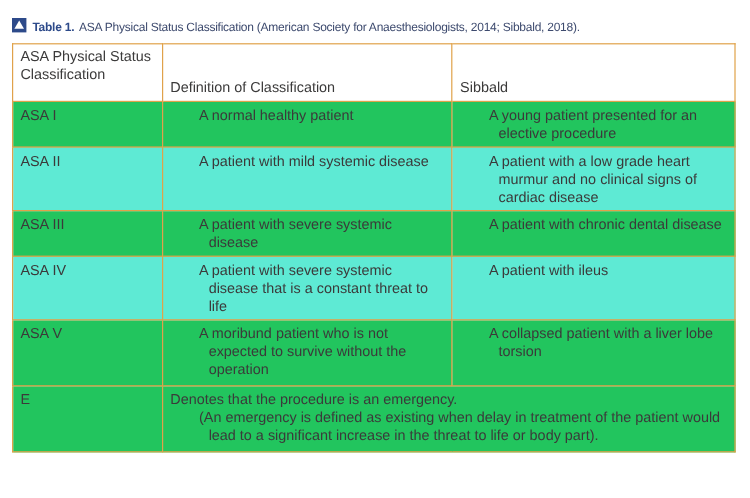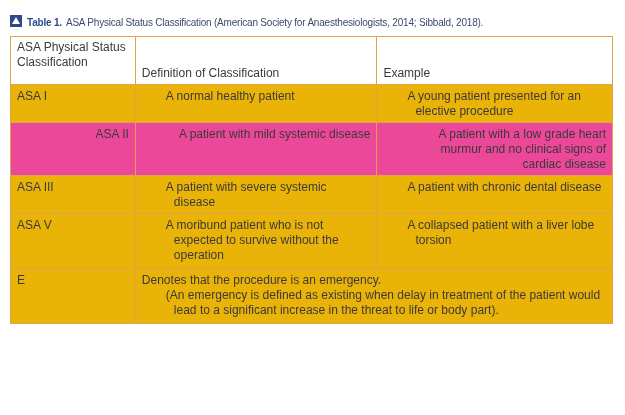--- a/index.html
+++ b/index.html
@@ -7,43 +7,43 @@
          font-family: "Liberation Sans", sans-serif; color: #3b3a3a; }
   .caption { position: absolute; left: 10px; top: 15px; font-size: 10px; letter-spacing: -0.2px; white-space: nowrap; color: #3d4a6e; }
   .caption .icon { display: inline-block; width: 12px; height: 12px; background: #2d4a8a; position: relative; vertical-align: -1px; margin-right: 5px; }
   .caption .icon::after { content: ""; position: absolute; left: 2px; top: 2px; width: 0; height: 0;
          border-left: 4px solid transparent; border-right: 4px solid transparent; border-bottom: 7px solid #ffffff; }
   .caption .label { font-weight: bold; color: #2d4a8a; margin-right: 4px; }
   table { position: absolute; left: 10px; top: 36px; width: 603px; border-collapse: collapse; font-size: 12px; line-height: 15px; border-radius: 29px; }
   td, th { border: 1px solid #e0a24a; vertical-align: top; text-align: left; font-weight: normal; padding: 4px 6px 3px 6px; }
   th { background: #ffffff; padding-top: 3px; }
   th.b { vertical-align: bottom; margin-left: 36px; }
-  tr.odd td { background: #eab308; }
-  tr.even td { background: #ec4899; text-align: right; }
+  tr.odd td { background: #22c55e; }
+  tr.even td { background: #5eead4; }
   .hang { padding-left: 14px; text-indent: -8px; display: block; margin-left: 18px; }
   col.c1 { width: 125px; } col.c2 { width: 242px; } col.c3 { width: 236px; }
 </style>
 </head>
 <body>
 
 <div class="caption">
   <span class="icon"></span><span class="label">Table 1.</span><span>ASA Physical Status Classification (American Society for Anaesthesiologists, 2014; Sibbald, 2018).</span>
 </div>
 
 <table>
   <colgroup>
       <col class="c1">
       <col class="c2">
       <col class="c3">
     </colgroup>
   <tbody>
       <tr>
     <th style="height:41px">ASA Physical Status Classification</th>
     <th class="b">Definition of Classification</th>
-    <th class="b">Example</th>
+    <th class="b">Sibbald</th>
   </tr>
   <tr class="odd">
     <td style="height:29px">ASA I</td>
     <td>
           <span class="hang">A normal healthy patient</span>
         </td>
     <td>
           <span class="hang">A young patient presented for an elective procedure</span>
         </td>
   </tr>
@@ -58,20 +58,29 @@
   </tr>
   <tr class="odd">
     <td>ASA III</td>
     <td>
           <span class="hang">A patient with severe systemic disease</span>
         </td>
     <td>
           <span class="hang">A patient with chronic dental disease</span>
         </td>
   </tr>
+  <tr class="even">
+    <td style="height:30px">ASA IV</td>
+    <td>
+          <span class="hang">A patient with severe systemic disease that is a constant threat to life</span>
+        </td>
+    <td>
+          <span class="hang">A patient with ileus</span>
+        </td>
+  </tr>
   <tr class="odd">
     <td style="height:47px">ASA V</td>
     <td>
           <span class="hang">A moribund patient who is not expected to survive without the operation</span>
         </td>
     <td>
           <span class="hang">A collapsed patient with a liver lobe torsion</span>
         </td>
   </tr>
   <tr class="odd">

